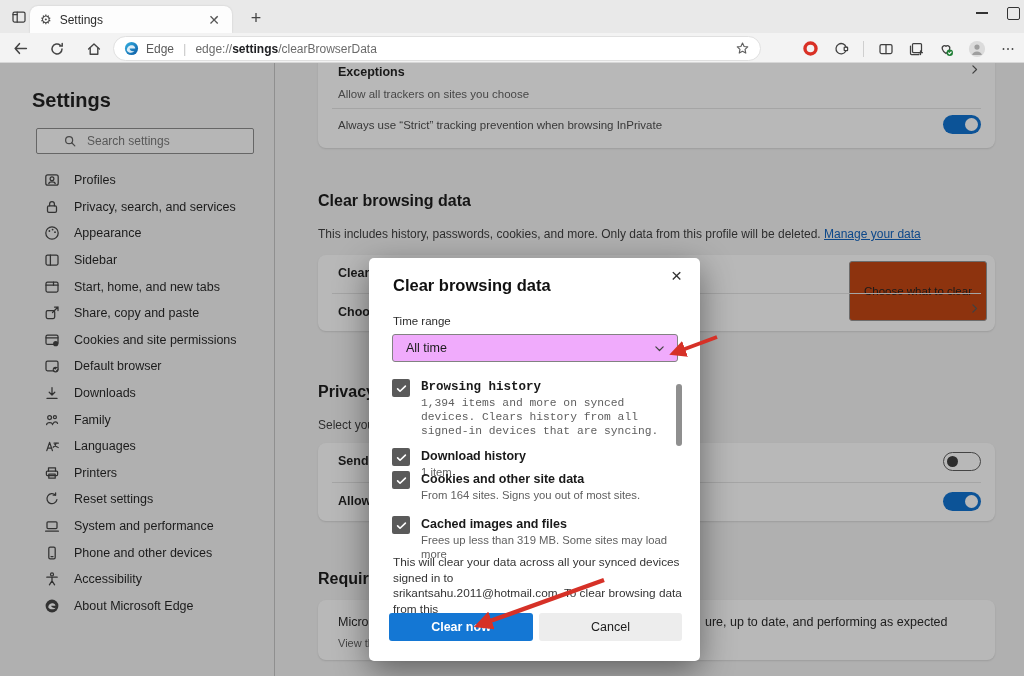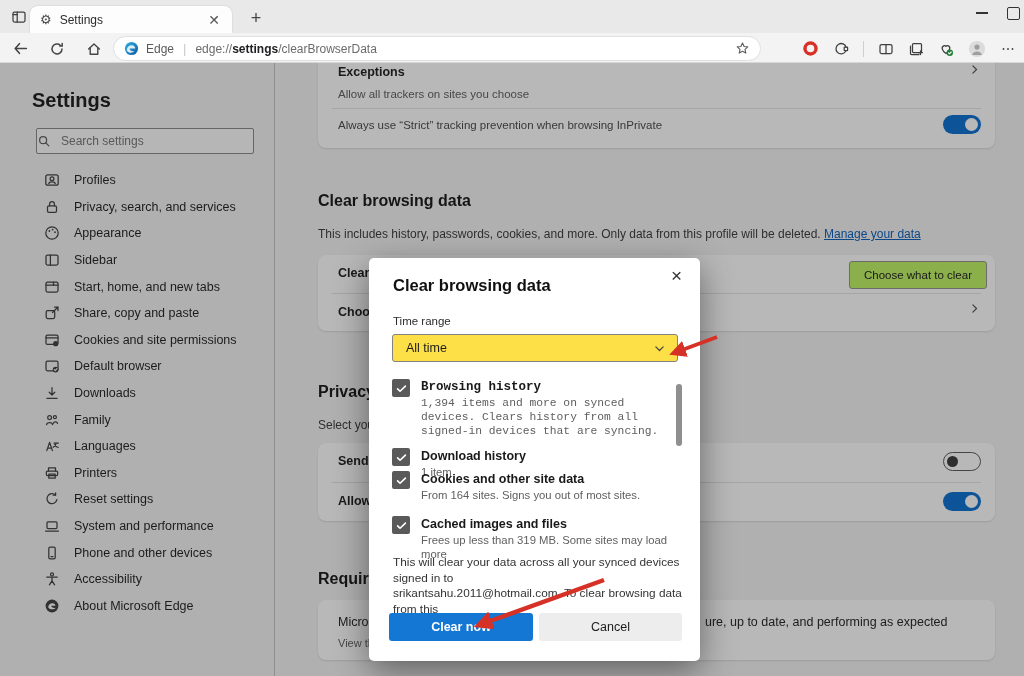--- a/index.html
+++ b/index.html
@@ -27,49 +27,49 @@
   .url .host{color:#202124;font-weight:700;}
   .ab-star{margin-left:auto;display:flex;align-items:center;}
   .ticons{position:absolute;right:8px;top:3px;height:25px;display:flex;align-items:center;gap:14px;}
   .ticons .vsep{width:1px;height:16px;background:#cfcfcf;}
   .ic{display:inline-flex;align-items:center;justify-content:center;line-height:0;}
 
   
   .page{position:absolute;top:63px;left:0;width:1024px;height:613px;background:#f4f4f4;overflow:hidden;}
   .sidebar{position:absolute;left:0;top:0;width:275px;height:100%;border-right:1px solid #c4c4c4;box-sizing:border-box;}
   .sb-title{position:absolute;left:32px;top:26px;font-size:20px;font-weight:700;color:#1b1b1b;}
-  .sb-search{position:absolute;left:36px;top:65px;width:218px;height:26px;background:#fdfdfd;border:1px solid #8a8a8a;border-radius:2px;display:flex;align-items:center;gap:8px;padding:0 0;box-sizing:border-box;}
+  .sb-search{position:absolute;left:36px;top:65px;width:218px;height:26px;background:#fdfdfd;border:1px solid #8a8a8a;border-radius:2px;display:flex;align-items:center;gap:8px;padding:0 26px;box-sizing:border-box;}
   .sb-search input{border:none;outline:none;background:transparent;font-family:"Liberation Sans",sans-serif;font-size:12px;color:#444;width:100%;}
   .sb-search input::placeholder{color:#767676;}
   .sb-nav{position:absolute;left:36px;top:104px;right:8px;}
   .sb-item{display:flex;align-items:center;gap:14px;height:26.6px;padding-left:8px;font-size:12.5px;color:#1f1f1f;border-radius:4px;}
 
   .content{position:absolute;left:318px;top:0;width:677px;height:100%;}
   .card{position:absolute;left:0;width:677px;background:#fff;border-radius:8px;box-shadow:0 1px 2px rgba(0,0,0,.12);}
   .row-title{font-size:12.5px;font-weight:700;color:#1c1c1c;position:absolute;left:20px;}
   .row-desc{font-size:11.5px;color:#5e5e5e;position:absolute;left:20px;text-align:right;}
   .divider{position:absolute;left:14px;right:14px;height:1px;background:#e4e4e4;}
   .chev{position:absolute;right:14px;}
   .h2{position:absolute;left:0;font-size:16px;font-weight:700;color:#161616;}
   .toggle{position:absolute;right:14px;width:38px;height:19px;border-radius:10px;box-sizing:border-box;}
   .toggle.on{background:#0a6fd0;}
   .toggle.on::after{content:"";position:absolute;right:3px;top:3px;width:13px;height:13px;border-radius:50%;background:#fff;}
   .toggle.off{border:1px solid #5a5a5a;background:#fff;}
   .toggle.off::after{content:"";position:absolute;left:3px;top:3px;width:11px;height:11px;border-radius:50%;background:#3a3a3a;}
   .link{color:#0b5fbd;text-decoration:underline;cursor:pointer;}
-  .choose-btn{position:absolute;right:8px;top:6px;height:26px;padding:0 14px;background:#bef264;border:1px solid #929292;border-radius:3px;font-size:11.5px;color:#1c1c1c;display:flex;align-items:center;}
+  .choose-btn{position:absolute;right:8px;top:6px;height:26px;padding:16px 14px;background:#c2410c;border:1px solid #929292;border-radius:3px;font-size:11.5px;color:#1c1c1c;display:flex;align-items:center;}
 
   .dim{position:absolute;inset:0;background:rgba(20,20,20,.30);z-index:40;}
 
   
   .dialog{position:absolute;left:369px;top:258px;width:331px;height:403px;background:#fff;border-radius:5px;box-shadow:0 10px 34px rgba(0,0,0,.45);z-index:50;}
   .dlg-title{position:absolute;left:24px;top:18px;font-size:16.5px;font-weight:700;color:#111;}
   .dlg-close{position:absolute;right:13px;top:5px;font-size:19px;color:#333;padding:2px 5px;}
   .dlg-label{position:absolute;left:24px;top:57px;font-size:11.5px;color:#2c2c2c;}
-  .dlg-select{position:absolute;left:23px;top:76px;width:286px;height:28px;border:1px solid #828282;border-radius:3px;background:#fde047;box-sizing:border-box;display:flex;align-items:center;padding:0 11px 0 13px;}
+  .dlg-select{position:absolute;left:23px;top:76px;width:286px;height:28px;border:1px solid #828282;border-radius:3px;background:#f0abfc;box-sizing:border-box;display:flex;align-items:center;padding:0 11px 0 13px;}
   .dlg-select .val{font-size:12.5px;color:#1c1c1c;flex:1;}
   .dlg-row{position:absolute;left:23px;width:286px;}
   .cb{position:absolute;left:0;top:1px;width:18px;height:18px;background:#5a5a5a;border-radius:2px;display:flex;align-items:center;justify-content:center;}
   .cb-label{position:absolute;left:29px;top:2px;font-size:12.5px;font-weight:700;color:#191919;}
   .cb-desc{position:absolute;left:29px;top:18px;width:256px;font-size:11.3px;color:#606060;line-height:14px;}
   .dlg-scroll{position:absolute;left:307px;top:126px;width:6px;height:62px;border-radius:3px;background:#8f8f8f;}
   .dlg-footer{position:absolute;left:24px;top:297px;width:294px;font-size:11.8px;color:#333;line-height:15.5px;}
   .dlg-footer .link{text-decoration:underline dotted;}
   .btn{position:absolute;top:355px;height:28px;border-radius:3px;display:flex;align-items:center;justify-content:center;font-size:12.5px;box-sizing:border-box;}
   .btn-primary{left:20px;width:144px;background:#1477d4;color:#fff;font-weight:700;}

